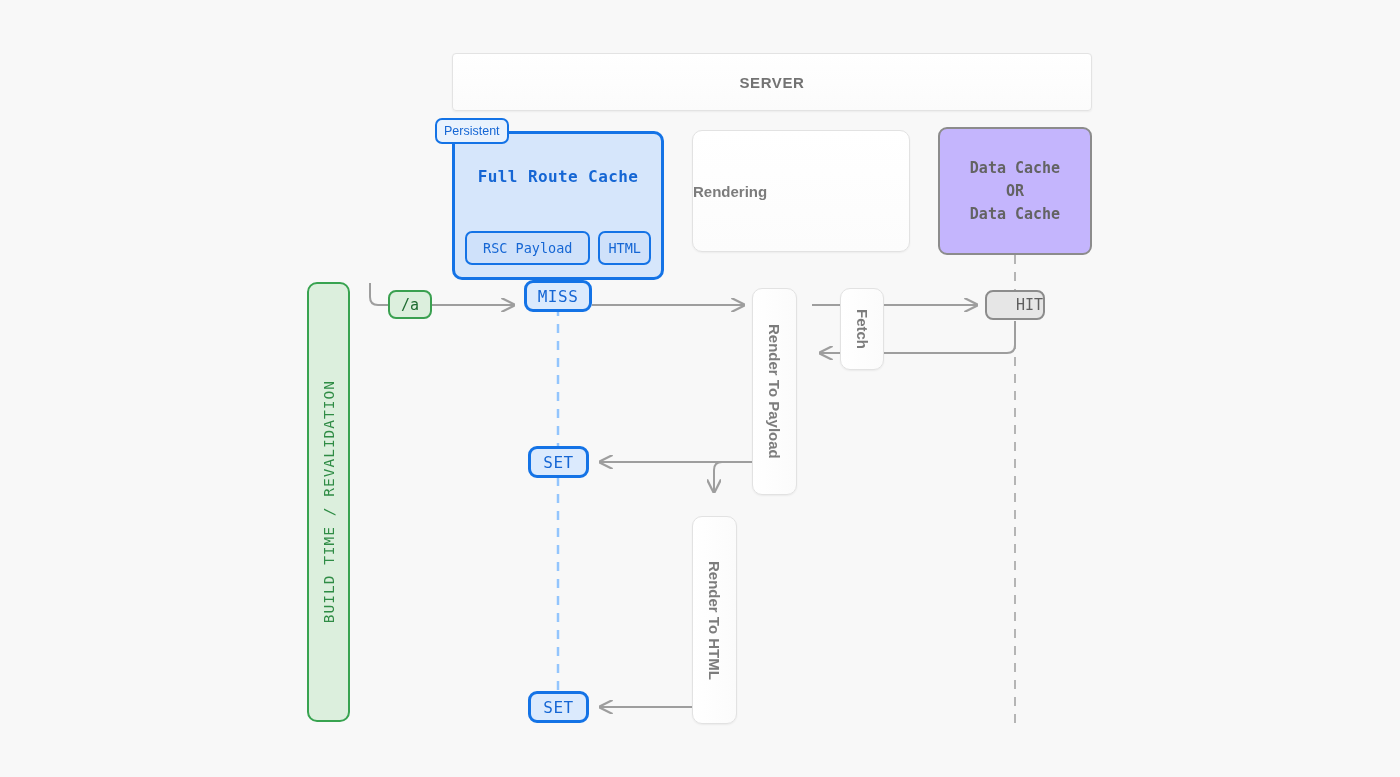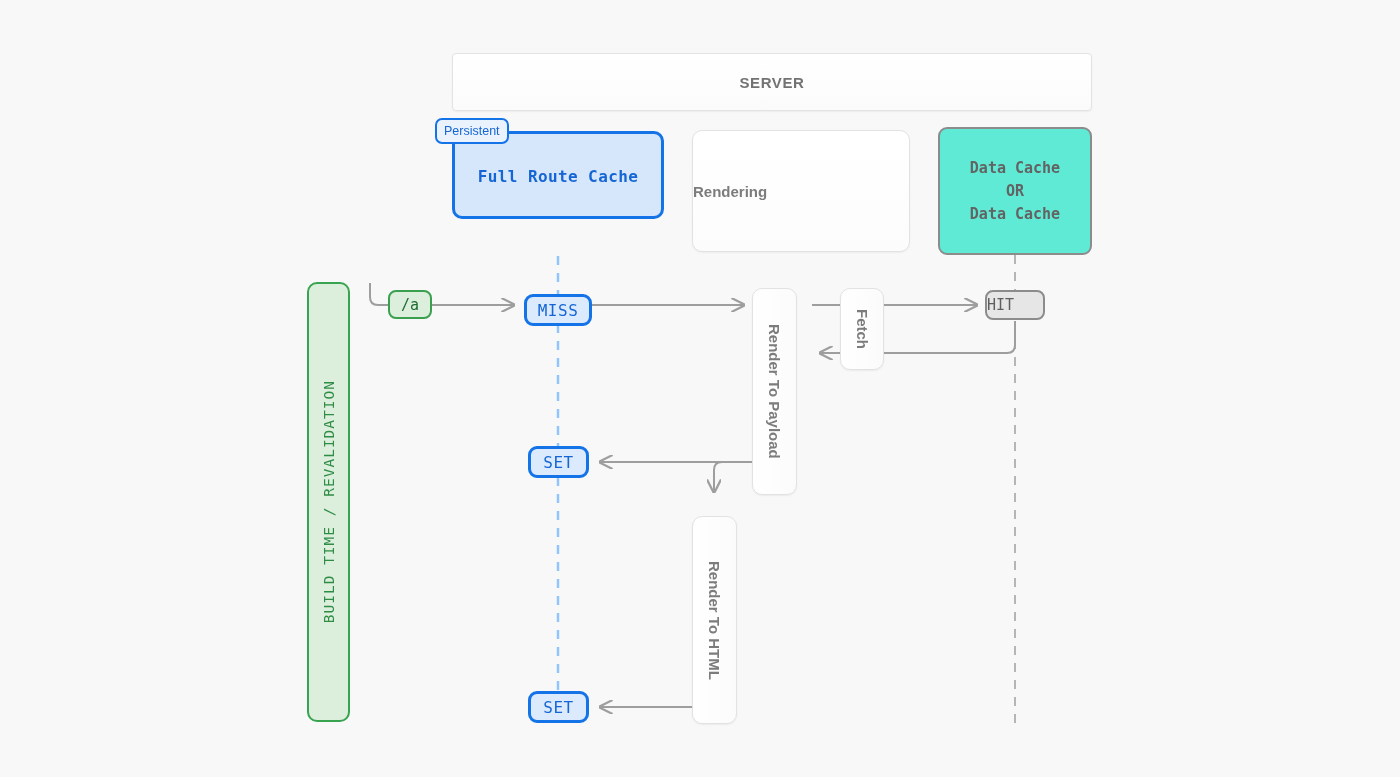--- a/index.html
+++ b/index.html
@@ -34,21 +34,21 @@
     display: flex; align-items: center; justify-content: center;
   }
   .server-bar .txt {
     font-size: 15px; font-weight: 700; letter-spacing: 0.6px;
     color: #737373;
   }
 
   
   .frc {
     left: 452px; top: 131px;
-    width: 212px; height: 88px;
+    width: 212px; height: 149px;
     border: 3px solid #1473e6;
     border-radius: 10px;
     background: #d6e6fb;
   }
   .frc-title {
     position: absolute;
     left: 0; right: 0; top: 33px;
     text-align: center;
     font-family: "DejaVu Sans Mono", "Liberation Mono", monospace;
     font-size: 16px; font-weight: 700; color: #1566d4;
@@ -96,21 +96,21 @@
   .rendering .txt {
     font-size: 15px; font-weight: 700; color: #7c7c7c;
   }
 
   
   .datacache {
     left: 938px; top: 127px;
     width: 154px; height: 128px;
     border: 2px solid #8c8c8c;
     border-radius: 9px;
-    background: #5eead4;
+    background: #c4b5fd;
     display: flex; flex-direction: column;
     align-items: center; justify-content: center;
     gap: 5px;
     font-family: "DejaVu Sans Mono", "Liberation Mono", monospace;
     font-size: 15px; font-weight: 700; color: #636363;
   }
 
   
   .buildbar {
     left: 307px; top: 282px;
@@ -142,32 +142,32 @@
 
   
   .badge-blue {
     border: 3px solid #1473e6;
     border-radius: 9px;
     background: #dbeafd;
     display: flex; align-items: center; justify-content: center;
     font-family: "DejaVu Sans Mono", "Liberation Mono", monospace;
     font-size: 16px; color: #1566d4; letter-spacing: 0.5px;
   }
-  .n-miss { left: 524px; top: 294px; width: 68px; height: 32px; }
+  .n-miss { left: 524px; top: 280px; width: 68px; height: 32px; }
   .n-set1 { left: 528px; top: 446px; width: 61px; height: 32px; }
   .n-set2 { left: 528px; top: 691px; width: 61px; height: 32px; }
 
   
   .badge-gray {
     left: 985px; top: 290px;
     width: 60px; height: 30px;
     border: 2px solid #8c8c8c;
     border-radius: 8px;
     background: #e6e6e6;
-    display: flex; align-items: center; justify-content: flex-start;
+    display: flex; align-items: center; justify-content: flex-end;
     font-family: "DejaVu Sans Mono", "Liberation Mono", monospace;
     font-size: 15px; color: #5f5f5f;
   }
 
   
   .vbox {
     border: 1px solid #e2e2e2;
     border-radius: 10px;
     background: linear-gradient(90deg,#ffffff 0%, #fbfbfb 100%);
     box-shadow: 0 1px 2px rgba(0,0,0,0.06);
@@ -214,20 +214,24 @@
 
     <path d="M 692 707 L 600 707" fill="none" stroke="#9e9e9e" stroke-width="2" marker-end="url(#arrow)"></path>
   </svg>
 
   <div class="node server-bar">
     <span class="txt">SERVER</span>
   </div>
 
   <div class="node frc">
     <div class="frc-title">Full Route Cache</div>
+    <div class="frc-chips">
+      <div class="chip wide">RSC Payload</div>
+      <div class="chip">HTML</div>
+    </div>
   </div>
   <div class="persistent-badge">Persistent</div>
 
   <div class="node rendering">
     <span class="txt">Rendering</span>
   </div>
 
   <div class="node datacache">
     <span>Data Cache</span>
     <span>OR</span>

